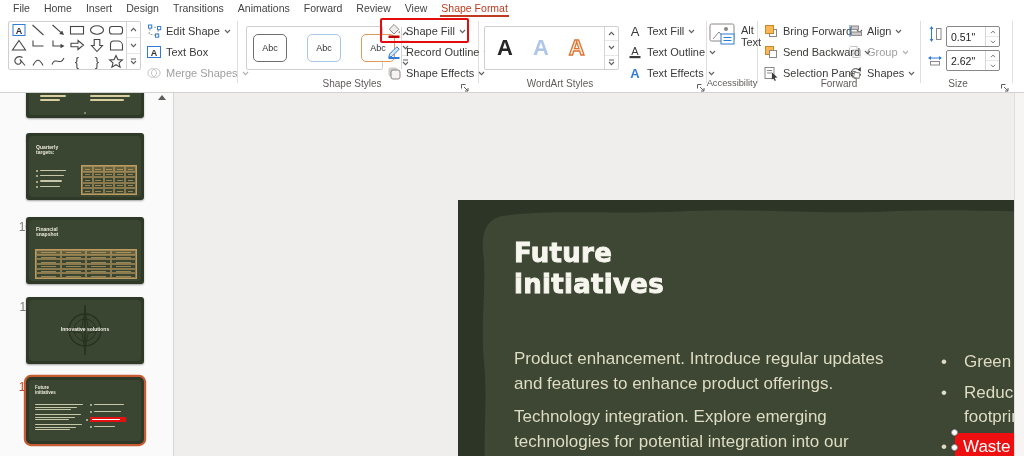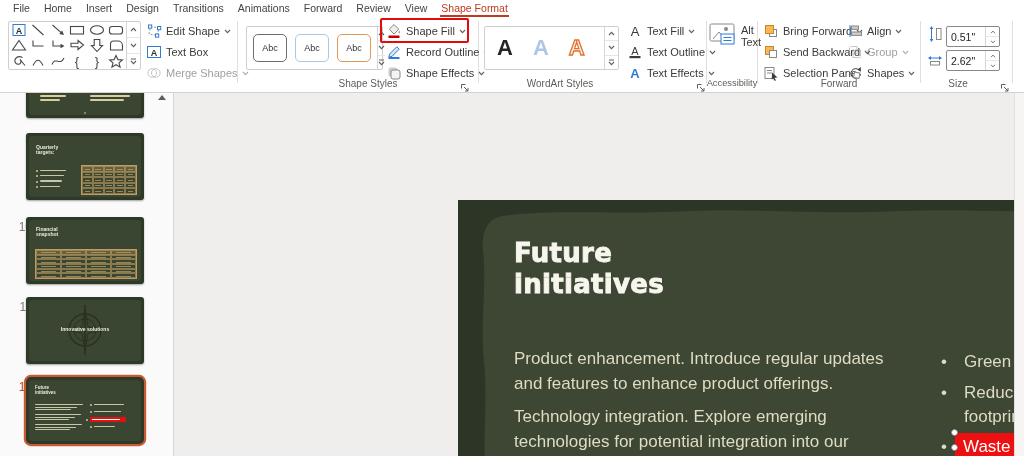--- a/index.html
+++ b/index.html
@@ -248,21 +248,21 @@
         </svg>
       </span>
       <span>Merge Shapes</span>
       <span class="ic">
         <svg width="7" height="5" viewBox="0 0 7 5" xmlns="http://www.w3.org/2000/svg">
           <path d="M1,1 L3.5,3.6 L6,1" fill="none" stroke="#605e5c" stroke-width="1.1"></path>
         </svg>
       </span>
     </div>
     <div class="gallery" style="left: 246px; top: 9px; width: 135px; height: 42px;">
-      <div style="display: flex; gap: 8px; padding: 0px 6px; align-items: flex-end; flex: 1 1 0%;">
+      <div style="display: flex; gap: 20px; padding: 0px 6px; align-items: flex-end; flex: 1 1 0%;">
         <div class="preset" style="border: 1.4px solid rgb(110, 110, 110);">Abc</div>
         <div class="preset" style="border: 1.4px solid rgb(169, 199, 232);">Abc</div>
         <div class="preset" style="border: 1.4px solid rgb(224, 154, 85);">Abc</div>
       </div>
       <div class="g-scroll">
         <div>
           <svg width="7" height="5" viewBox="0 0 7 5" xmlns="http://www.w3.org/2000/svg">
             <path d="M1,4 L3.5,1.4 L6,4" fill="none" stroke="#605e5c" stroke-width="1.1"></path>
           </svg>
         </div>
@@ -316,21 +316,21 @@
         </svg>
       </span>
       <span>Shape Effects</span>
       <span class="ic">
         <svg width="7" height="5" viewBox="0 0 7 5" xmlns="http://www.w3.org/2000/svg">
           <path d="M1,1 L3.5,3.6 L6,1" fill="none" stroke="#605e5c" stroke-width="1.1"></path>
         </svg>
       </span>
     </div>
     <div class="redbox" style="left: 380px; top: 1px; width: 85px; height: 21px;"></div>
-    <div class="glabel" style="left: 256px; width: 224px;">Shape Styles</div>
+    <div class="glabel" style="left: 240px; width: 224px;">Shape Styles</div>
     <div class="launcher" style="left: 460px;"><svg width="10" height="10" viewBox="0 0 10 10" xmlns="http://www.w3.org/2000/svg">
         <path d="M1.5,1.5 h4 M1.5,1.5 v4 M4,4 L8,8 M8,8 h-3 M8,8 v-3" stroke="#605e5c" fill="none"></path>
       </svg></div>
     <div class="gallery" style="left: 484px; top: 9px; width: 133px; height: 42px;">
       <div style="display: flex; gap: 20px; padding: 0px 12px; align-items: center; flex: 1 1 0%;">
         <div style="font-size: 22px; font-weight: bold; line-height: 26px;color:#262626;">A</div>
         <div style="font-size: 22px; font-weight: bold; line-height: 26px;color:#aec6e8;">A</div>
         <div style="font-size: 22px; font-weight: bold; line-height: 26px;color:#fdf2e9;-webkit-text-stroke:1.3px #e0712e;">A</div>
       </div>
       <div class="g-scroll">

